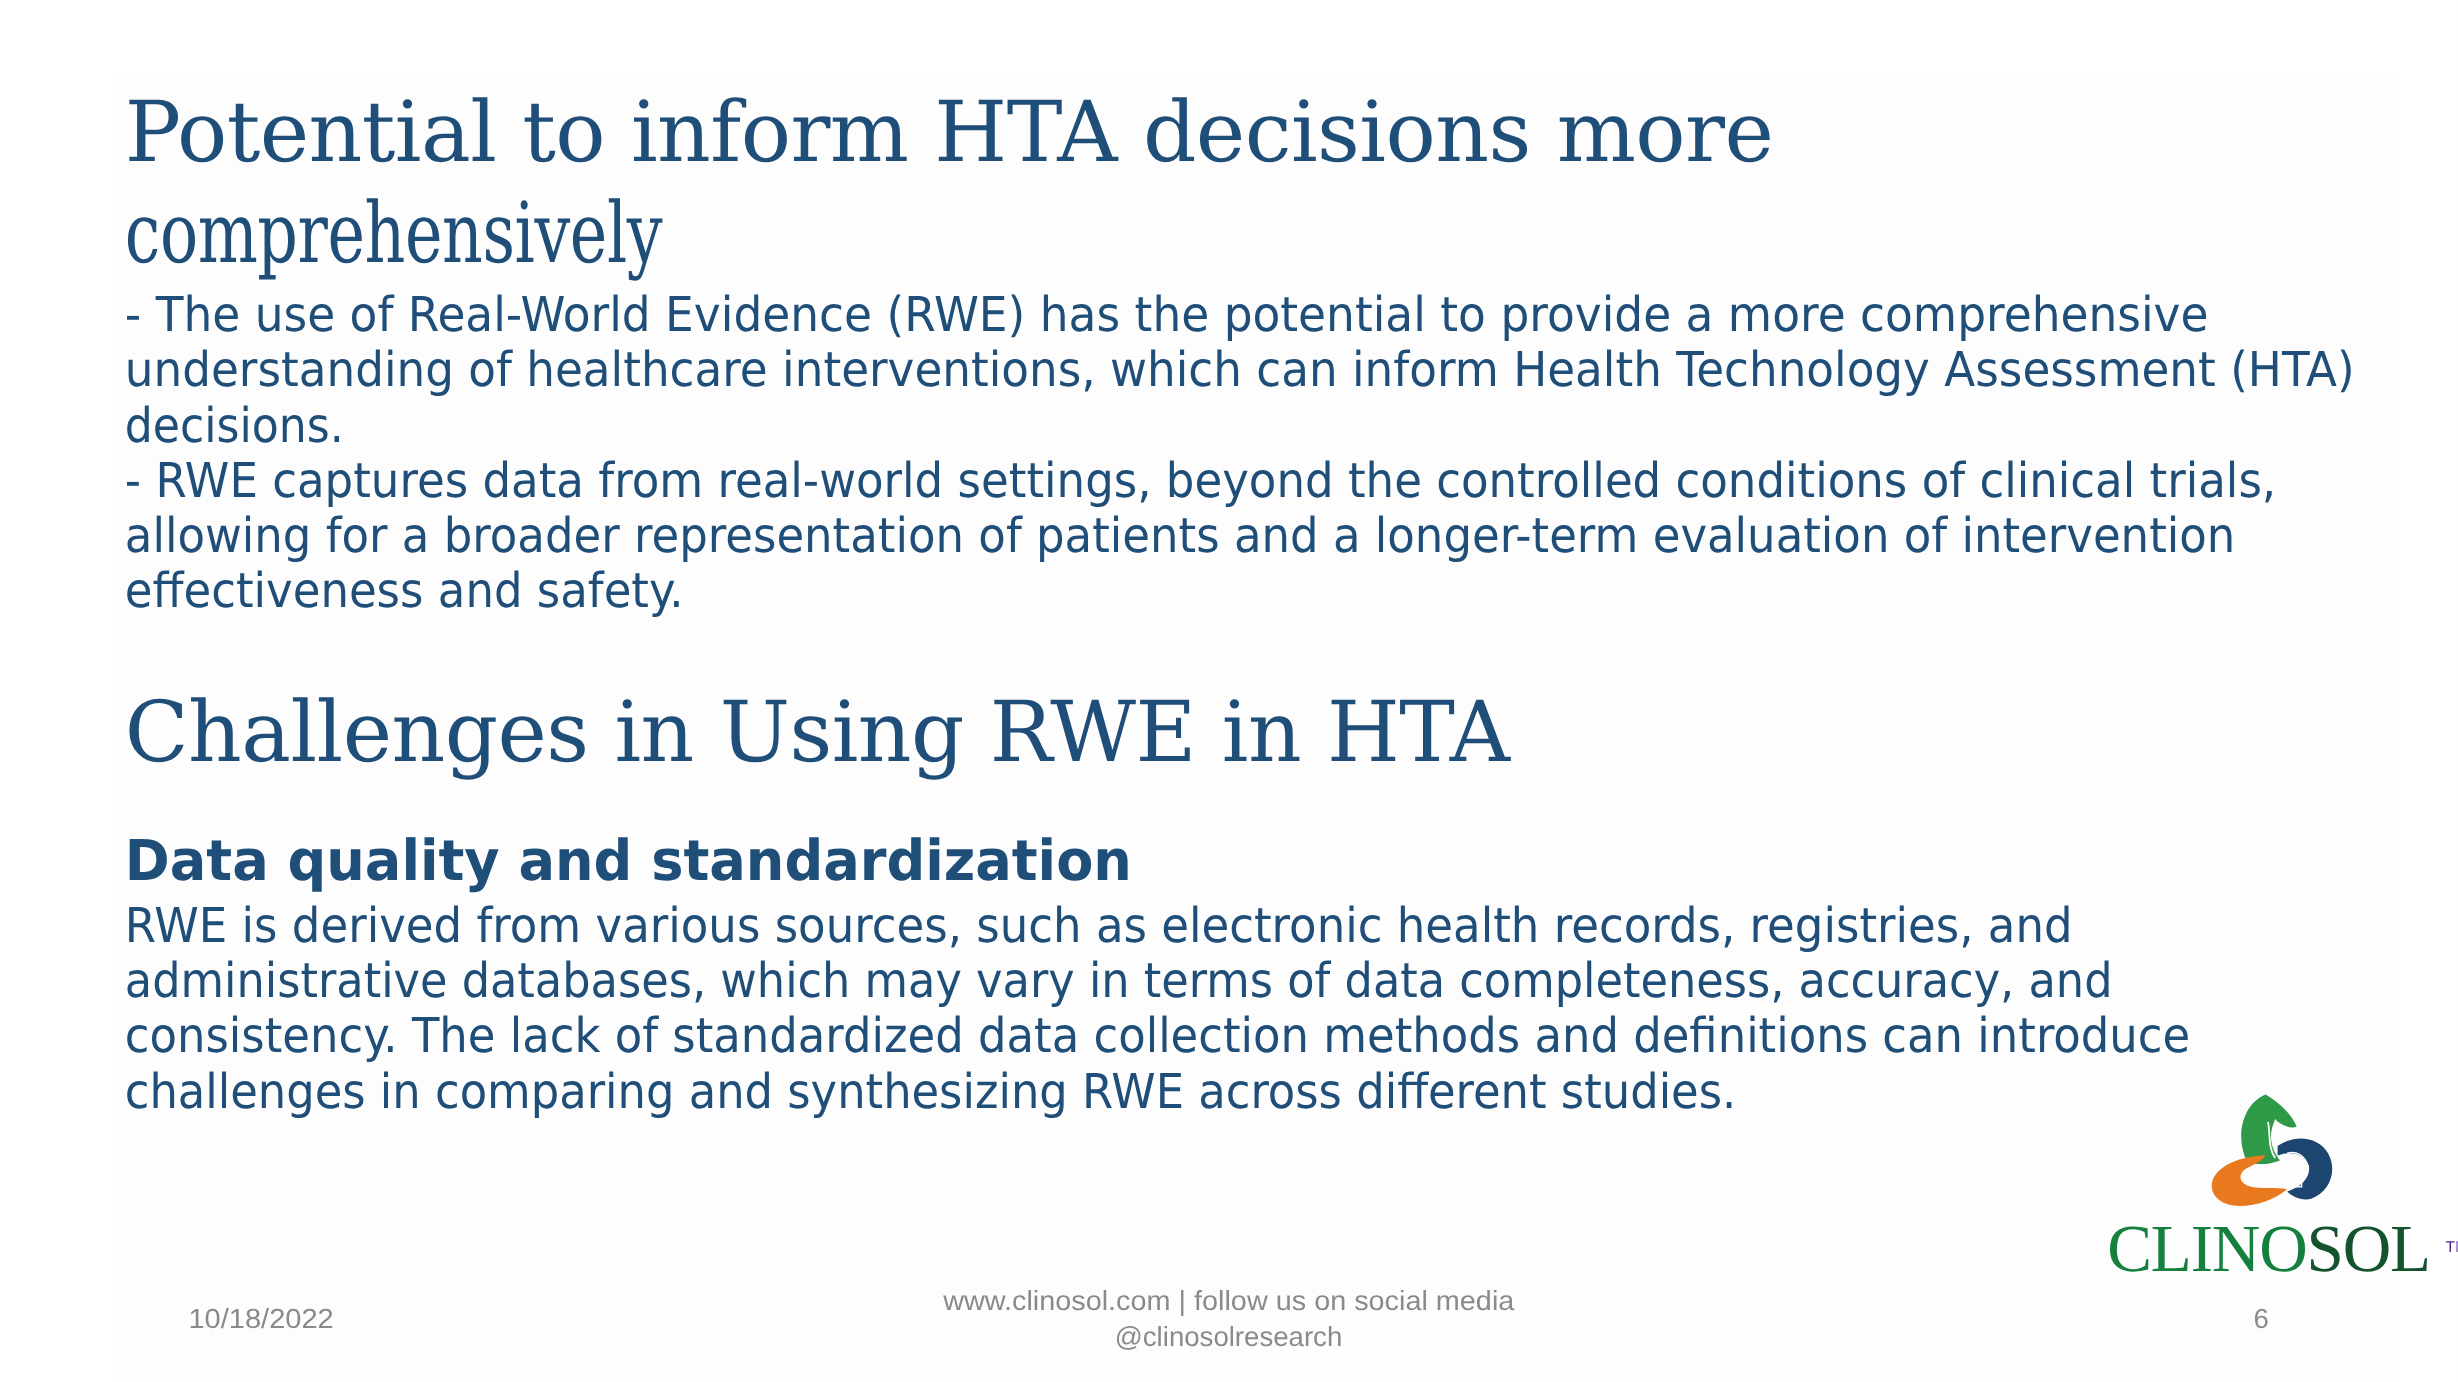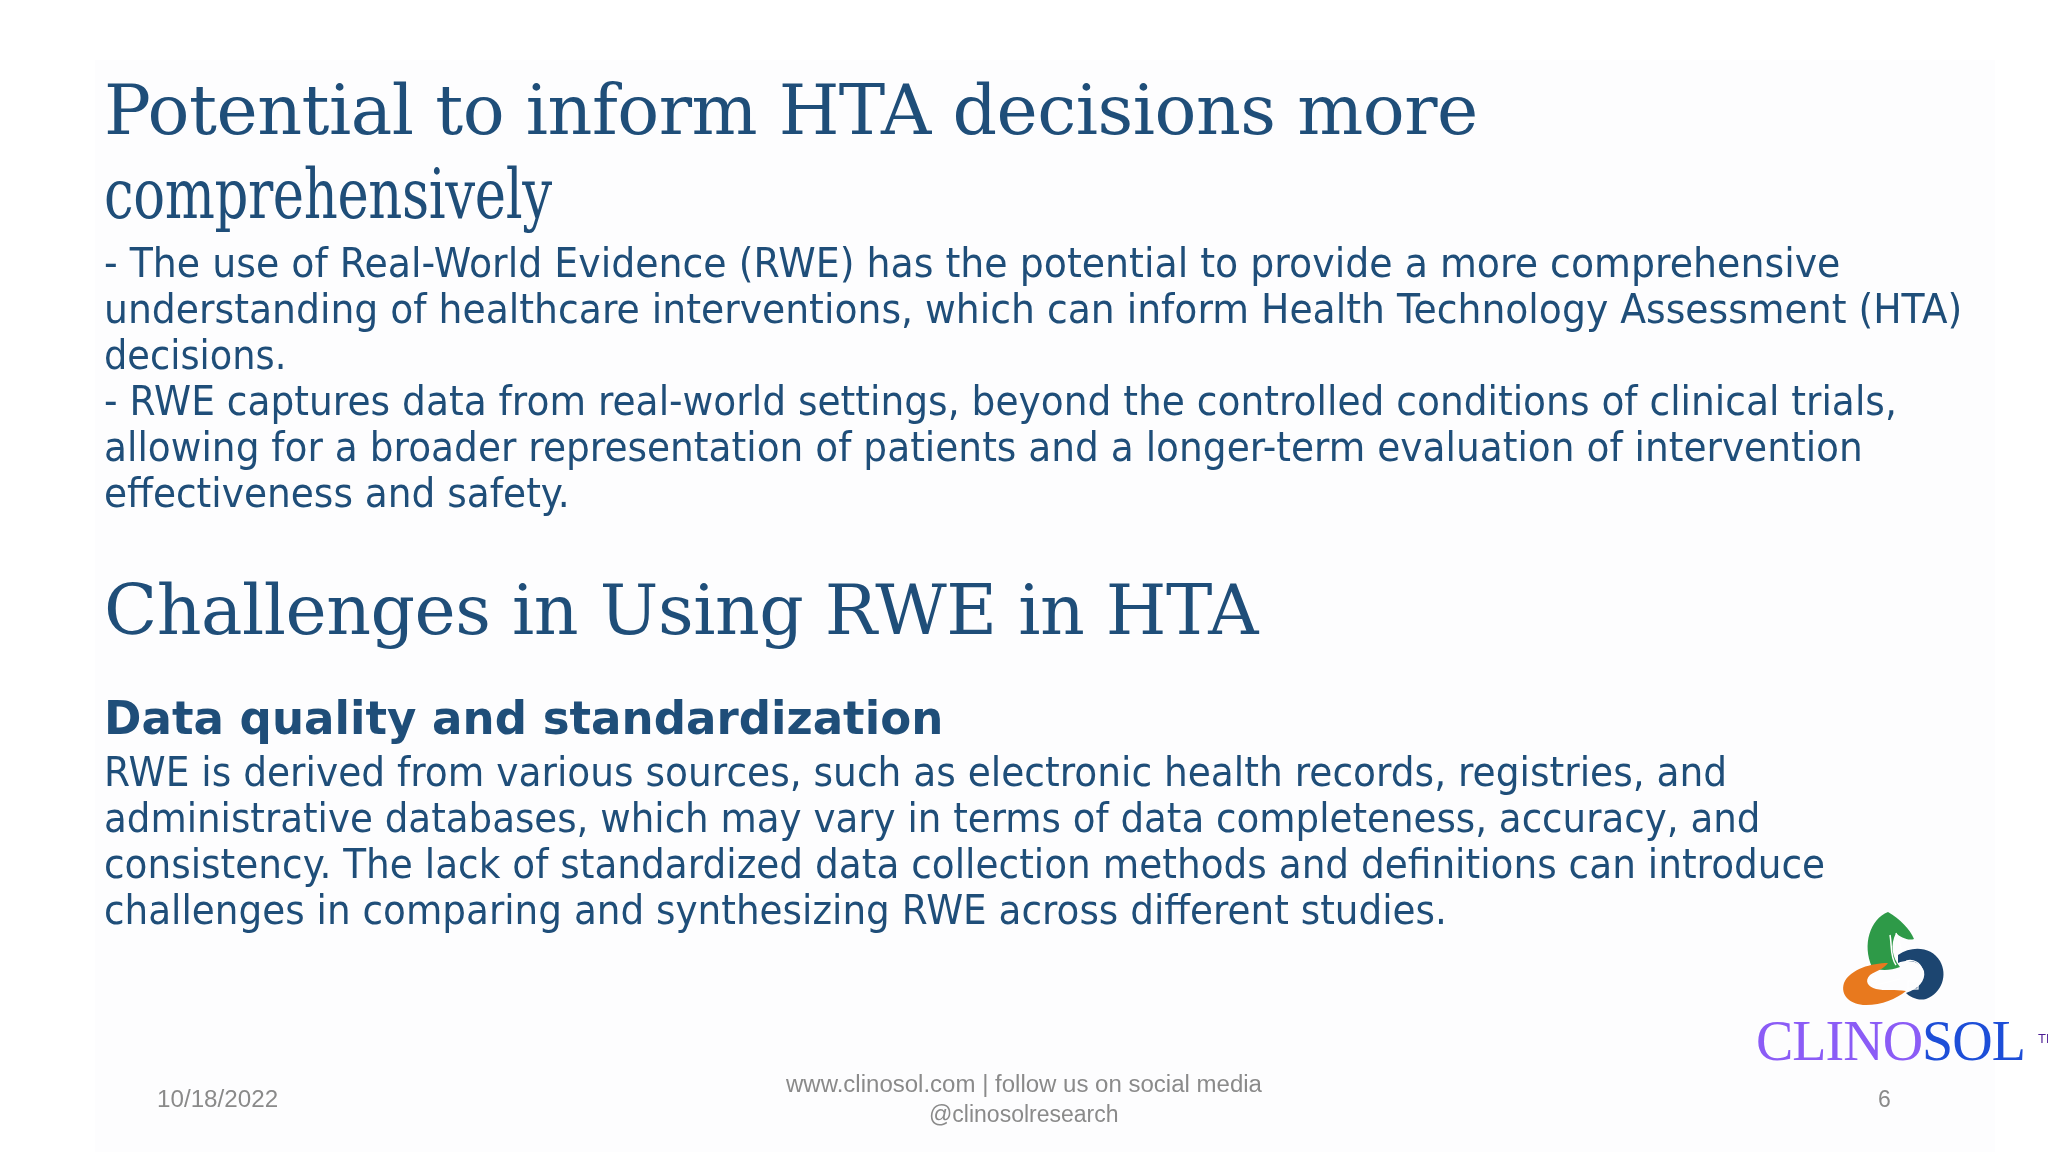--- a/index.html
+++ b/index.html
@@ -29,22 +29,22 @@
   .footer-text {
     position: absolute; white-space: nowrap; color: #8a8a8a;
     font-family: "Liberation Sans", sans-serif; font-size: 23px; line-height: 28px;
     transform-origin: 0 0;
   }
   .logo { position: absolute; left: 1750px; top: 905px; width: 290px; height: 170px; }
   .logo-text {
     position: absolute; left: 6px; top: 106px; white-space: nowrap;
     font-family: "Liberation Serif", serif; font-size: 56px; line-height: 60px; letter-spacing: -1px;
   }
-  .logo-text .c1 { color: #8b5cf6; }
-  .logo-text .c2 { color: #1d4ed8; }
+  .logo-text .c1 { color: #15803d; }
+  .logo-text .c2 { color: #14532d; }
   .logo-text .tm { position: absolute; left: 262px; top: -2px; font-size: 13px; color: #4c1d95; letter-spacing: 0; font-family: "Liberation Sans", sans-serif; margin-left: 20px; }
 </style>
 </head>
 <body>
 
 <div class="slide">
   <div class="panel"></div>
 
   <div>
     <div class="line title" style="top: 74px; transform: scaleX(0.994931);">Potential to inform HTA decisions more</div>

